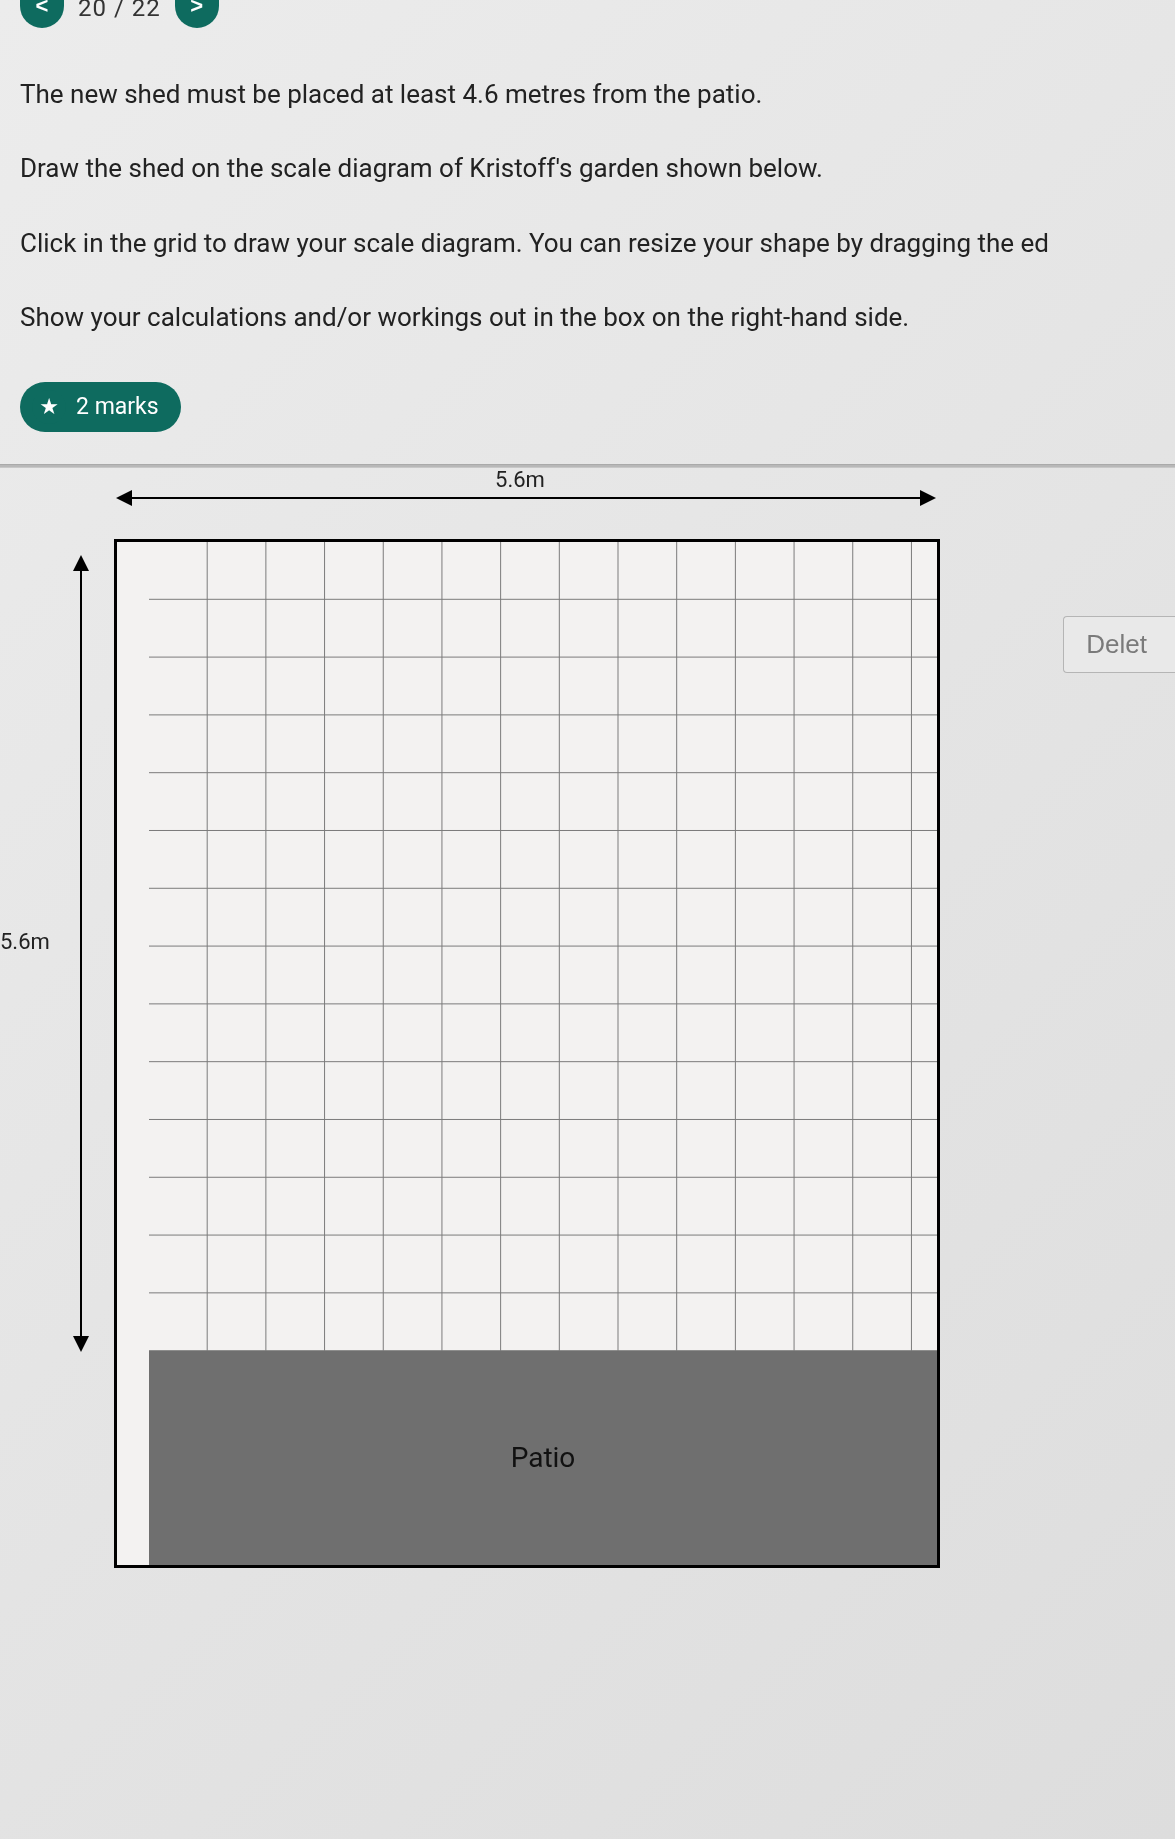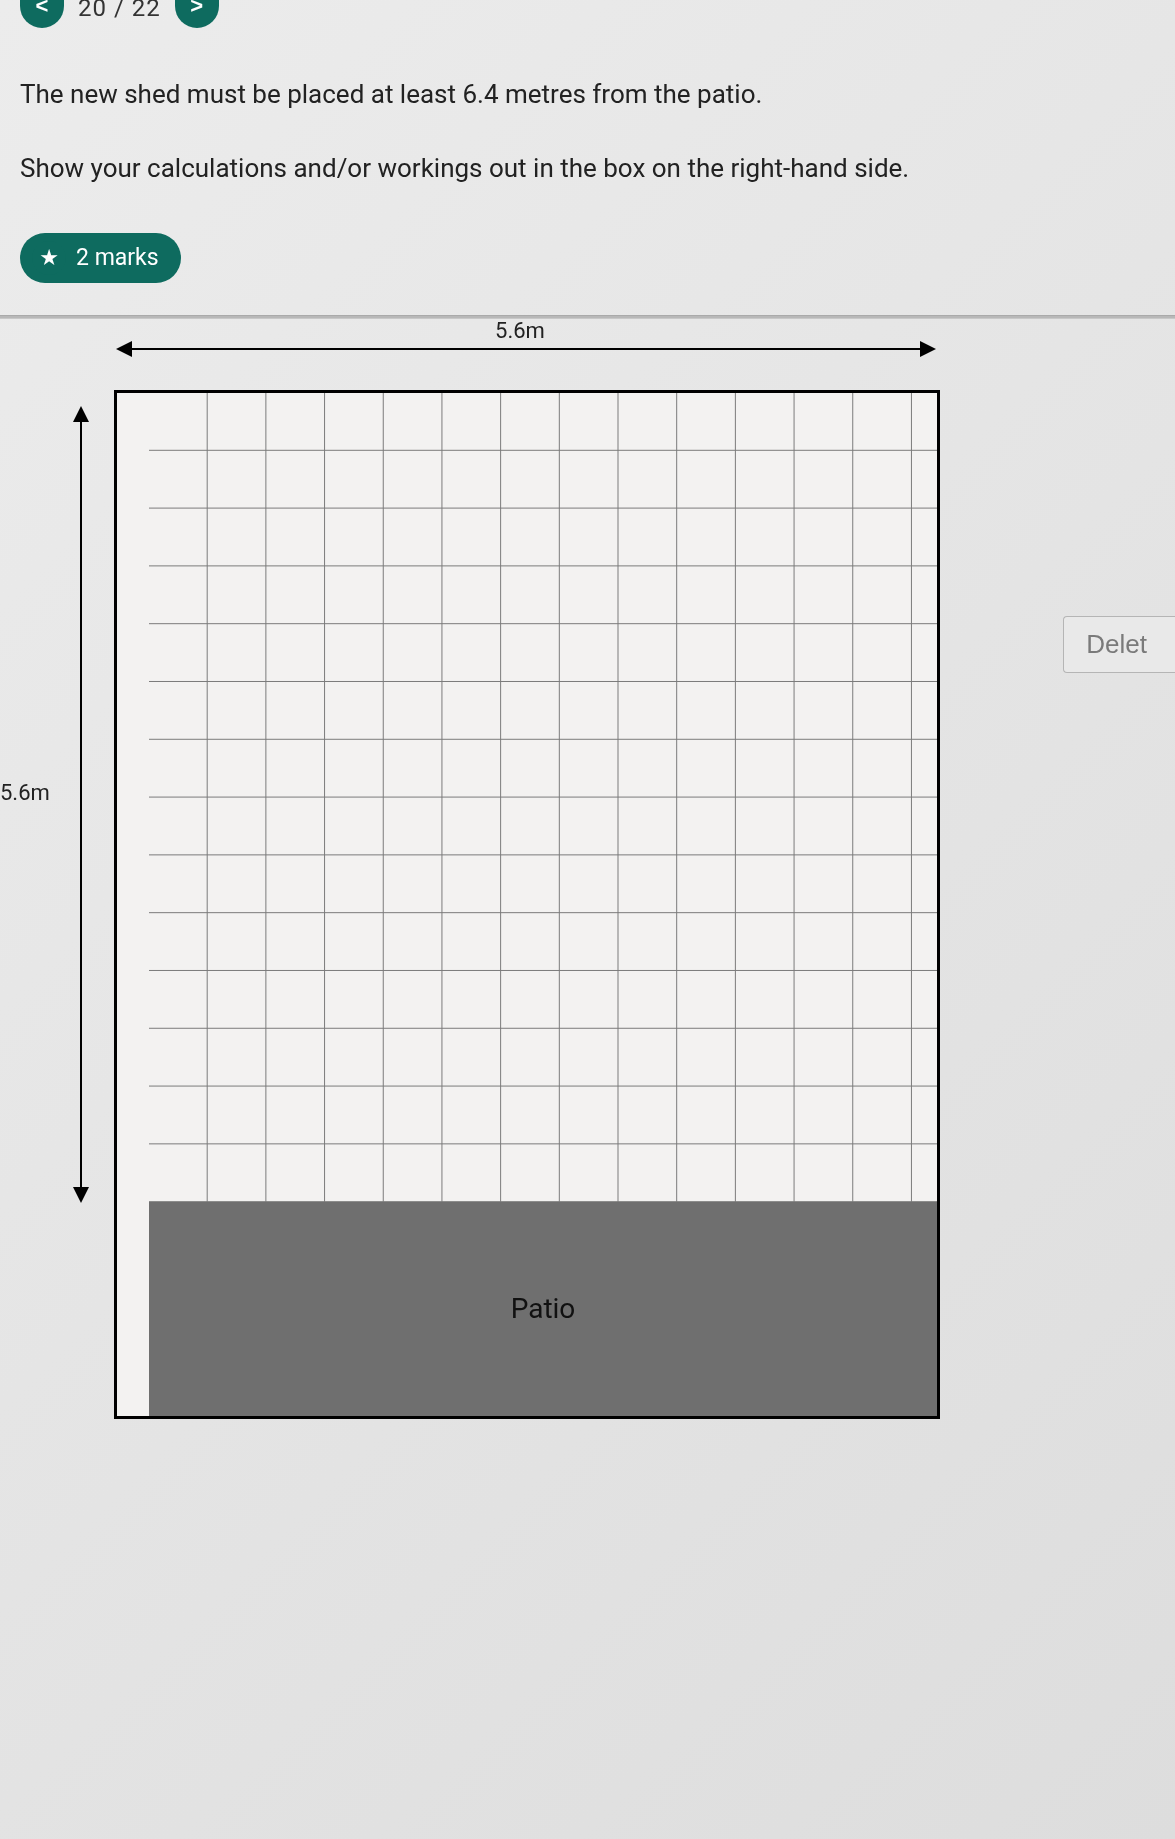--- a/index.html
+++ b/index.html
@@ -196,21 +196,23 @@
     <button class="nav-btn partial-top">
       <span>&lt;</span>
     </button>
     <span class="page-indicator">20 / 22</span>
     <button class="nav-btn partial-top">
       <span>&gt;</span>
     </button>
   </div>
 
   <div class="question-text">
-    <p class="para">The new shed must be placed at least 6.4 metres from the patio.</p>
+    <p class="para">The new shed must be placed at least 4.6 metres from the patio.</p>
+    <p class="para">Draw the shed on the scale diagram of Kristoff's garden shown below.</p>
+    <p class="para">Click in the grid to draw your scale diagram. You can resize your shape by dragging the ed</p>
     <p class="para">Show your calculations and/or workings out in the box on the right-hand side.</p>
   </div>
 
   <div class="marks-pill">
     <span class="star-circle">★</span>
     <span>2 marks</span>
   </div>
 </div>
 
 <div class="divider"></div>

